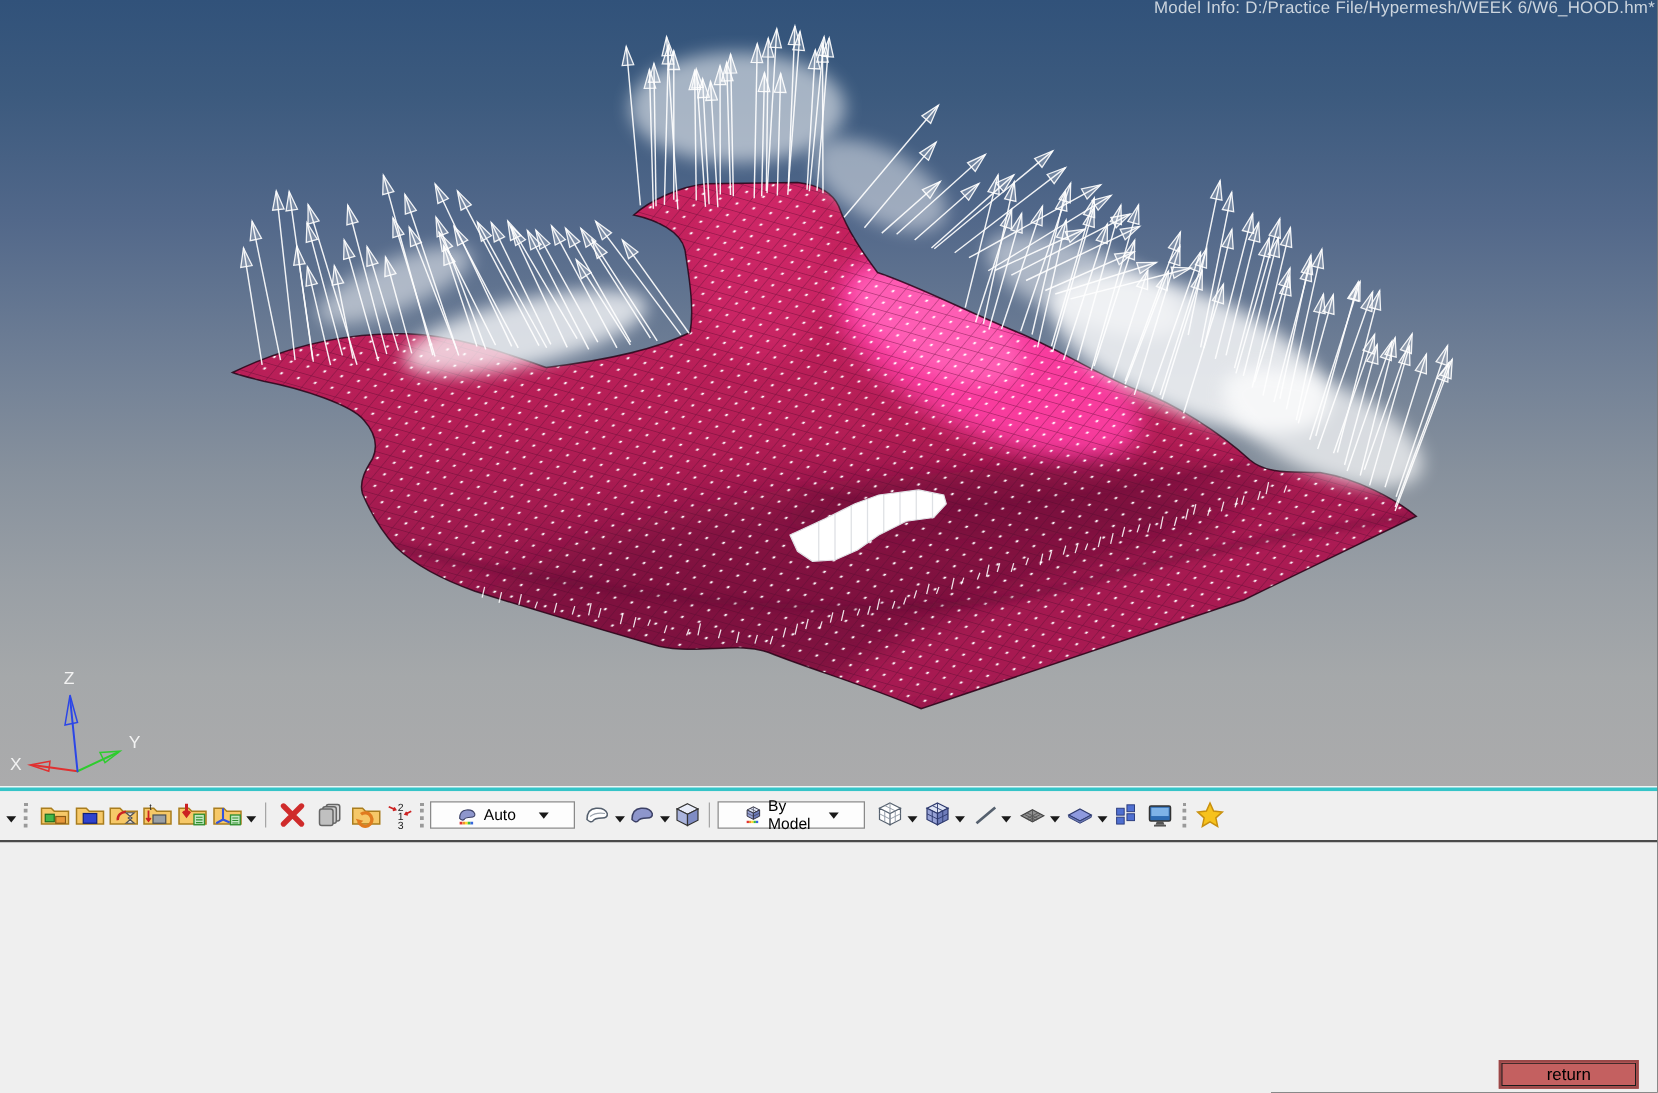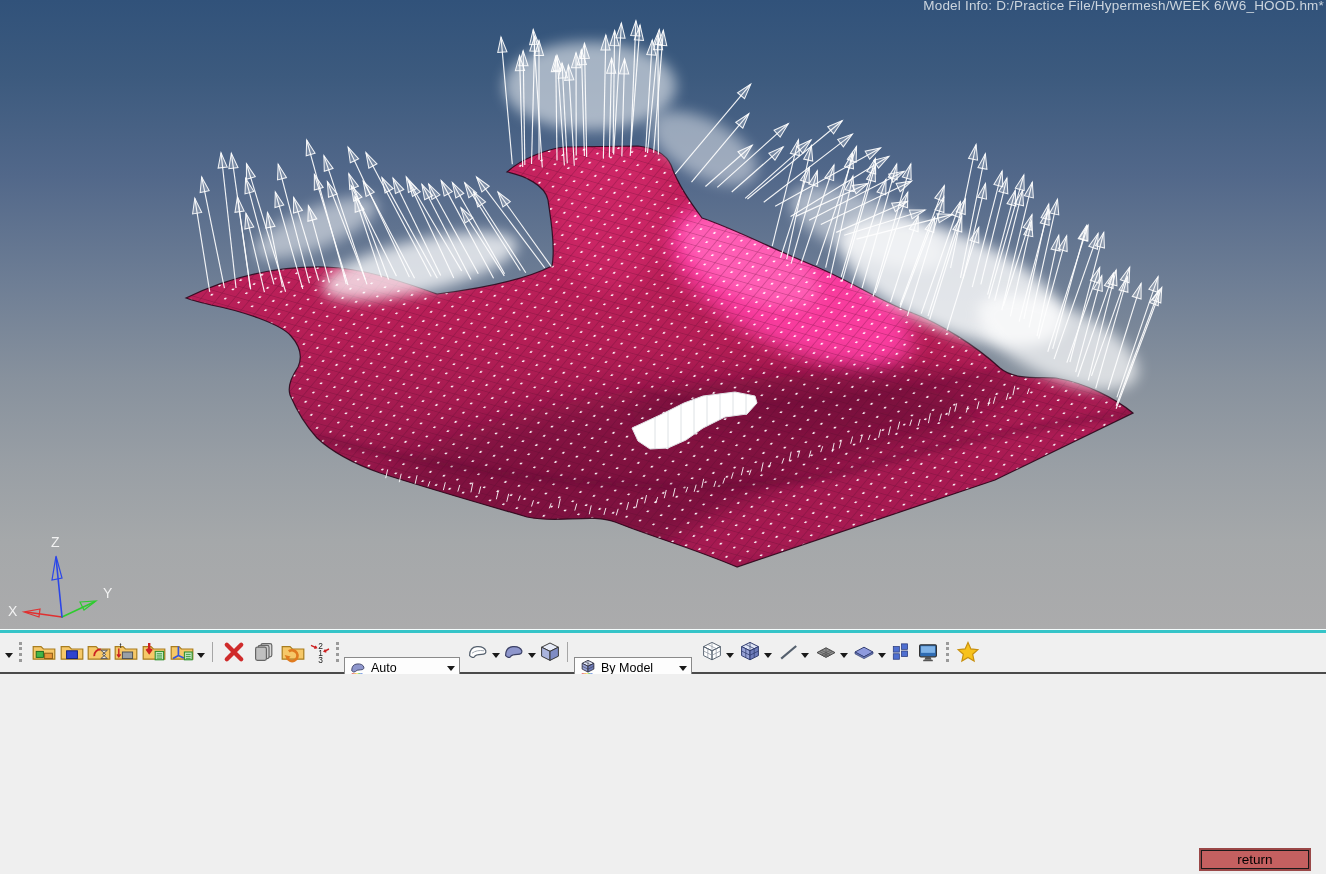--- a/index.html
+++ b/index.html
@@ -15,22 +15,22 @@
   #divider-white{position:absolute;left:0;top:629px;width:1326px;height:1px;background:#f5fdfd;}
   #divider-cyan{position:absolute;left:0;top:630px;width:1326px;height:3px;background:#35c4c8;}
   
   #toolbar{position:absolute;left:0;top:633px;width:1326px;height:39px;background:#f0f0f0;
     border-bottom:2px solid #4a4a4a;}
   .tbi{position:absolute;top:7px;cursor:pointer;}
   .grip{position:absolute;top:9px;width:3px;height:20px;border-left:3px dotted #9a9a9a;}
   .tsep{position:absolute;top:9px;width:1px;height:20px;background:#a6a6a6;}
   .dd-mini{position:absolute;width:0;height:0;border-left:4px solid transparent;
     border-right:4px solid transparent;border-top:5px solid #1a1a1a;top:20px;}
-  .combo{position:absolute;top:24px;height:22px;background:#fdfdfd;border:1px solid #8a8a8a;
-    display:flex;align-items:center;gap:4px;padding:0 4px;box-sizing:border-box;font-size:12.5px;}
+  .combo{position:absolute;top:8px;height:22px;background:#fdfdfd;border:1px solid #8a8a8a;
+    display:flex;align-items:center;gap:4px;padding:0 20px;box-sizing:border-box;font-size:12.5px;}
   .combo .cara{margin-left:auto;width:0;height:0;border-left:4px solid transparent;
     border-right:4px solid transparent;border-top:5px solid #1a1a1a;}
   
   #panel{position:absolute;left:0;top:674px;width:1326px;height:200px;background:#efefef;}
   #return-btn{position:absolute;left:1199px;top:848px;width:112px;height:23px;box-sizing:border-box;
     background:var(--return-red,#c46060);border:2px solid #9a4848;box-shadow:inset 0 0 0 1px #1a1a1a;
     display:flex;align-items:center;justify-content:center;font-size:13.5px;color:#000;cursor:pointer;}
 </style>
 </head>
 <body>

